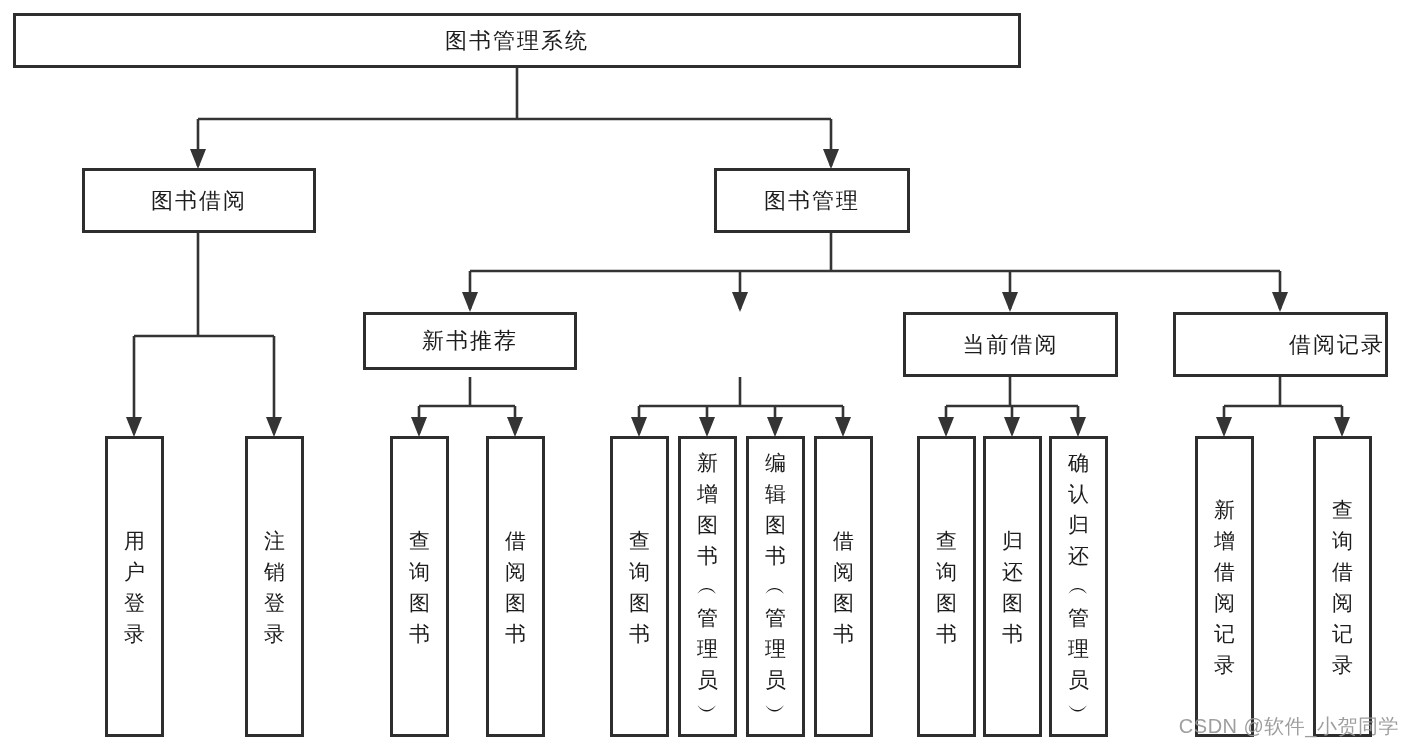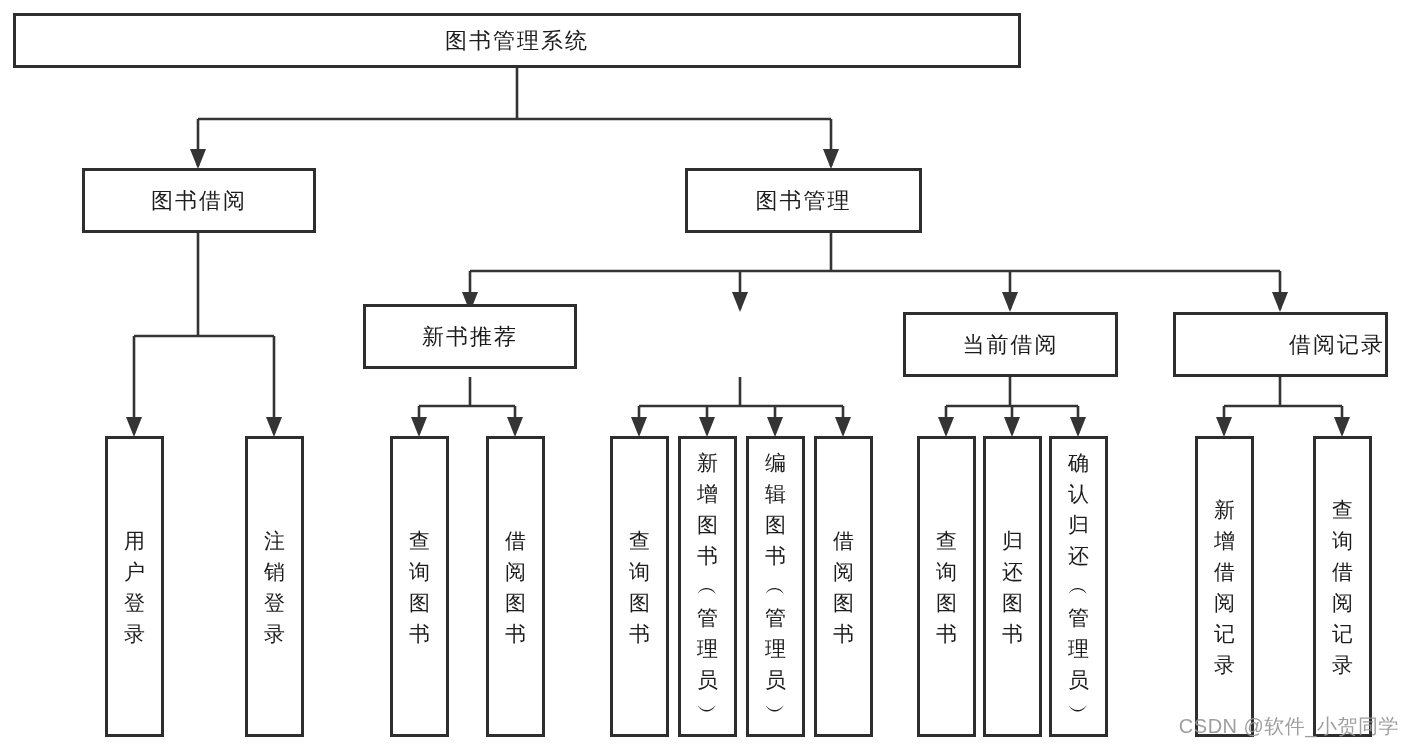--- a/index.html
+++ b/index.html
@@ -15,22 +15,22 @@
   }
   .vbox{
     position:absolute;box-sizing:border-box;top:436px;height:301px;width:59px;
     border:3px solid #2e2e2e;background:#ffffff;
     display:flex;align-items:center;justify-content:center;
   }
   .vchar{font-size:21px;line-height:31px;text-align:center;letter-spacing:0;}
   
   #n-root{left:13px;top:13px;width:1008px;height:55px;}
   #n-userlogin{left:82px;top:168px;width:234px;height:65px;}
-  #n-bookmgmt{left:685px;top:168px;width:237px;height:65px;}
-  #n-newrec{left:363px;top:304px;width:214px;height:65px;font-family:Liberation Serif, serif;}
+  #n-bookmgmt{left:714px;top:168px;width:196px;height:65px;}
+  #n-newrec{left:363px;top:312px;width:214px;height:58px;font-family:Liberation Serif, serif;}
   #n-borrow{left:633px;top:312px;width:215px;height:65px;}
   #n-current{left:903px;top:312px;width:215px;height:65px;}
   #n-records{left:1173px;top:312px;width:215px;height:65px;justify-content:flex-end;}
   #v-login{left:105px;}  #v-logout{left:245px;}
   #v-query1{left:390px;} #v-borrow1{left:486px;}
   #v-query2{left:610px;} #v-add{left:678px;} #v-edit{left:746px;} #v-borrow2{left:814px;}
   #v-query3{left:917px;} #v-return{left:983px;} #v-confirm{left:1049px;}
   #v-addrec{left:1195px;} #v-queryrec{left:1313px;}
   .watermark{
     position:absolute;top:711px;right:6px;font-size:20px;line-height:30px;

